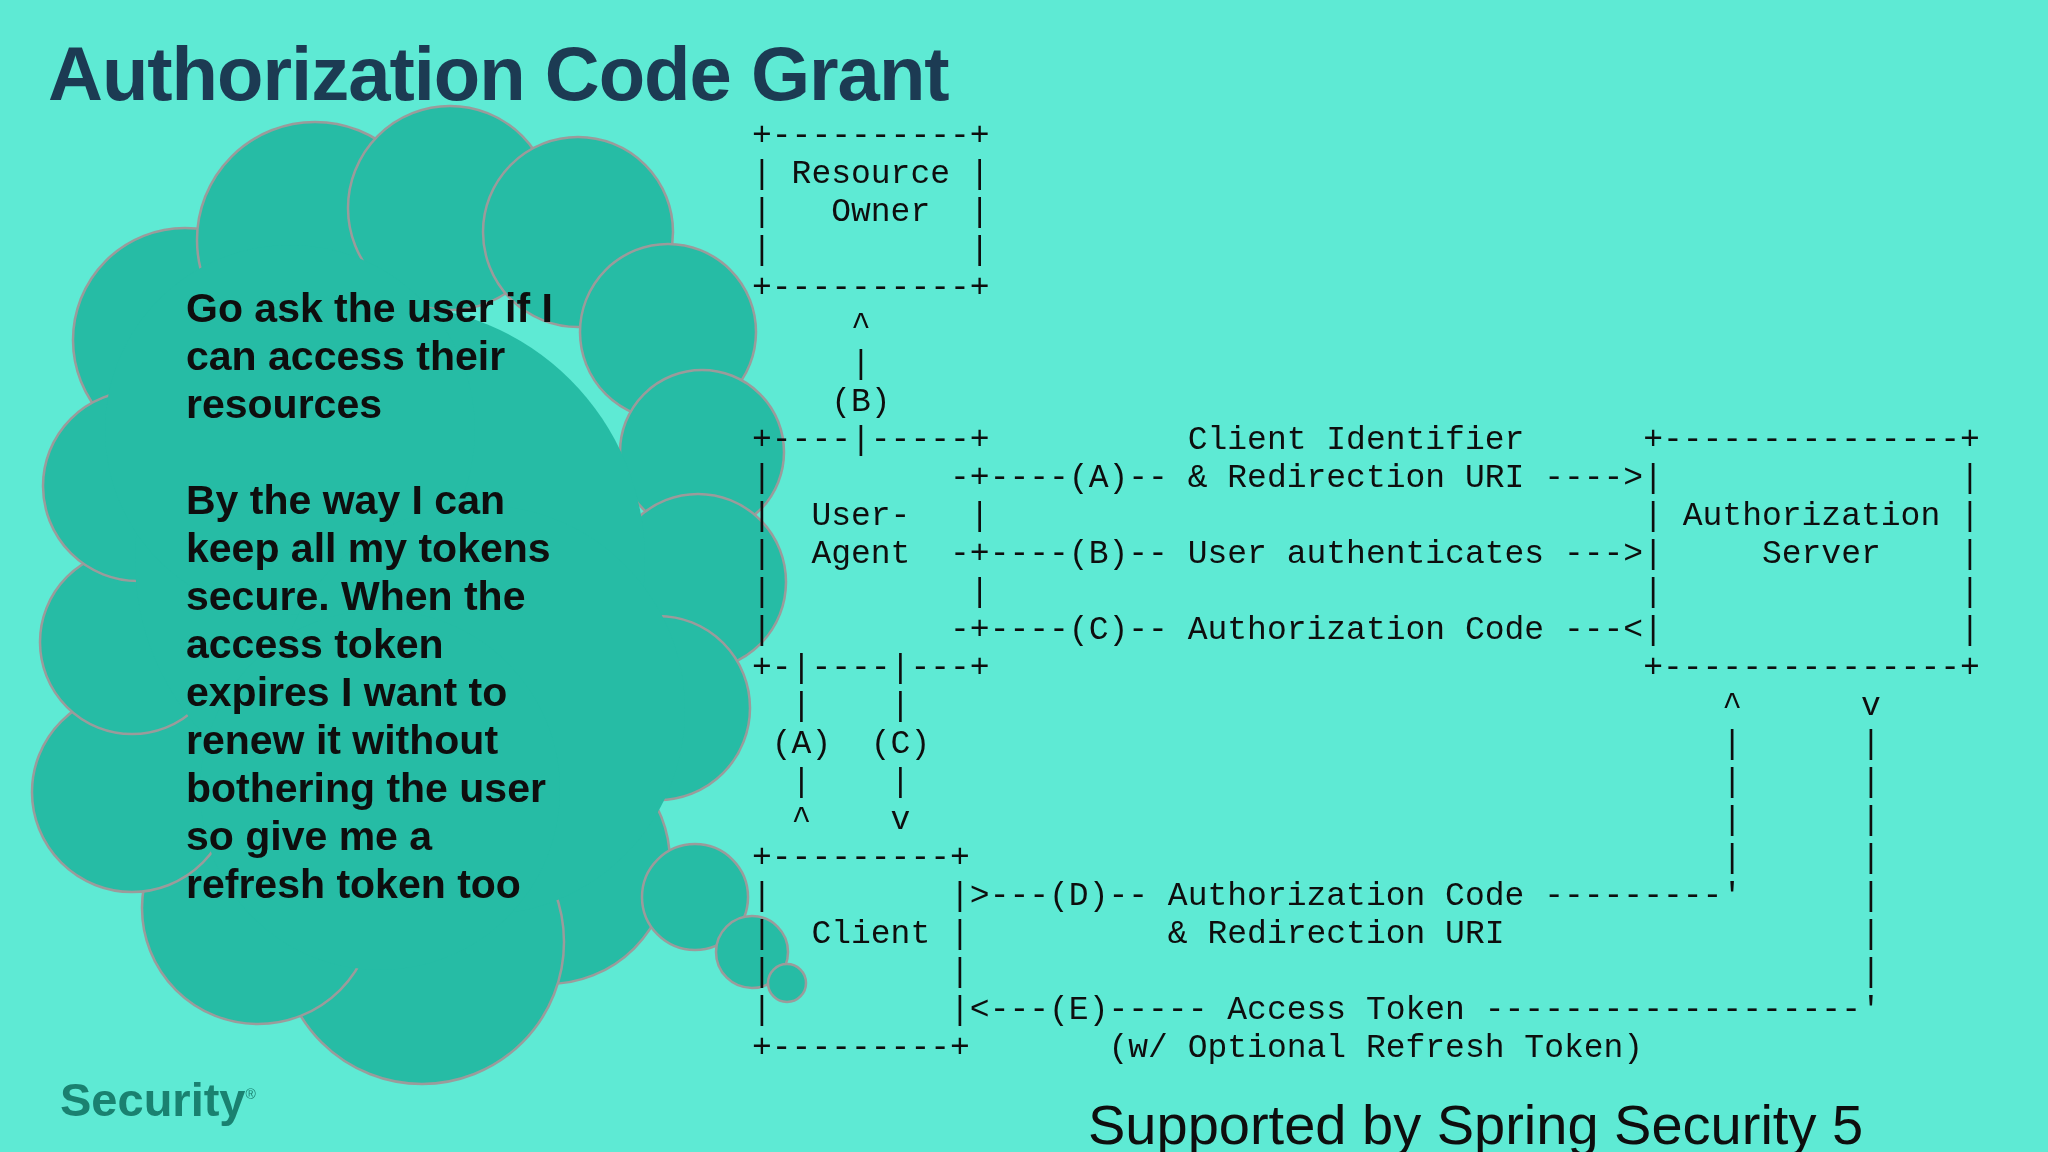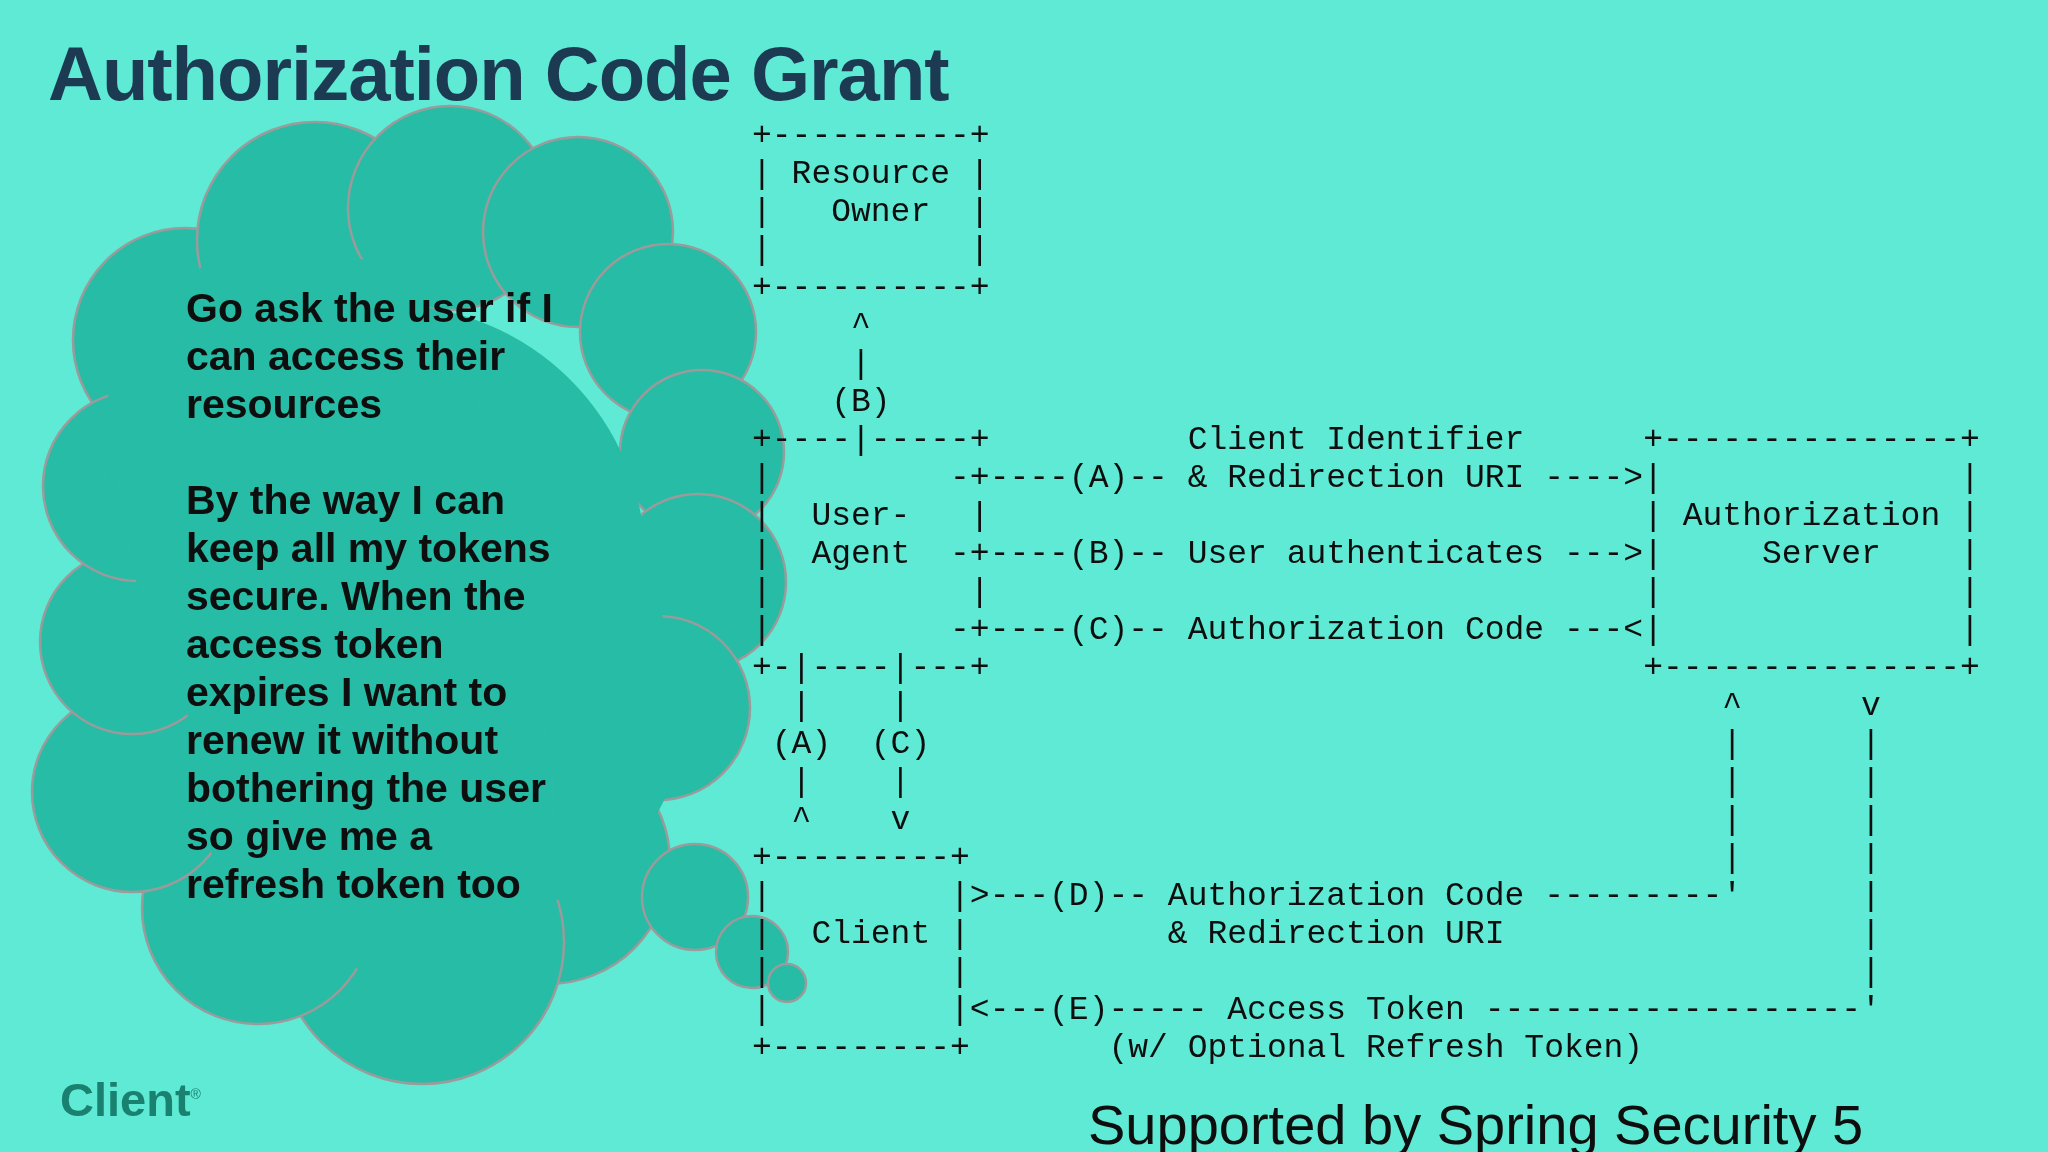--- a/index.html
+++ b/index.html
@@ -118,17 +118,17 @@
  (A)  (C)                                        |      |
   |    |                                         |      |
   ^    v                                         |      |
 +---------+                                      |      |
 |         |&gt;---(D)-- Authorization Code ---------'      |
 |  Client |          &amp; Redirection URI                  |
 |         |                                             |
 |         |&lt;---(E)----- Access Token -------------------'
 +---------+       (w/ Optional Refresh Token)</pre>
 
-  <div class="brand"><span>Client</span><span class="reg">®</span></div>
+  <div class="brand"><span>Security</span><span class="reg">®</span></div>
 
   <div class="footer-note">Supported by Spring Security 5</div>
 
 </div>
 
 </body></html>

